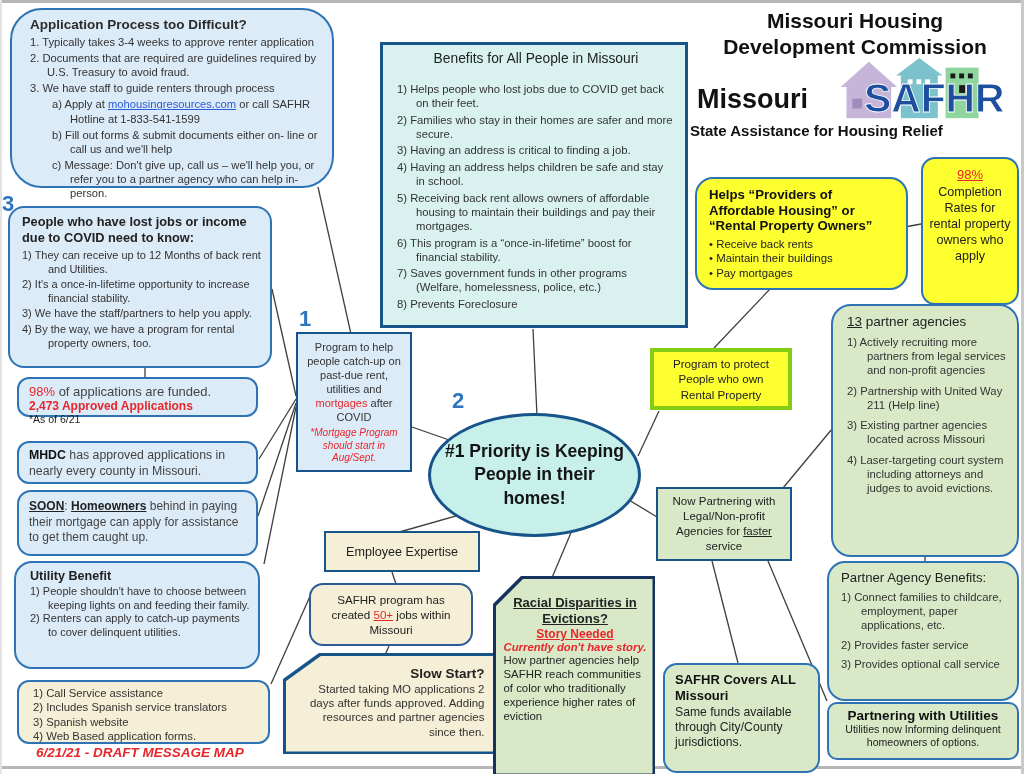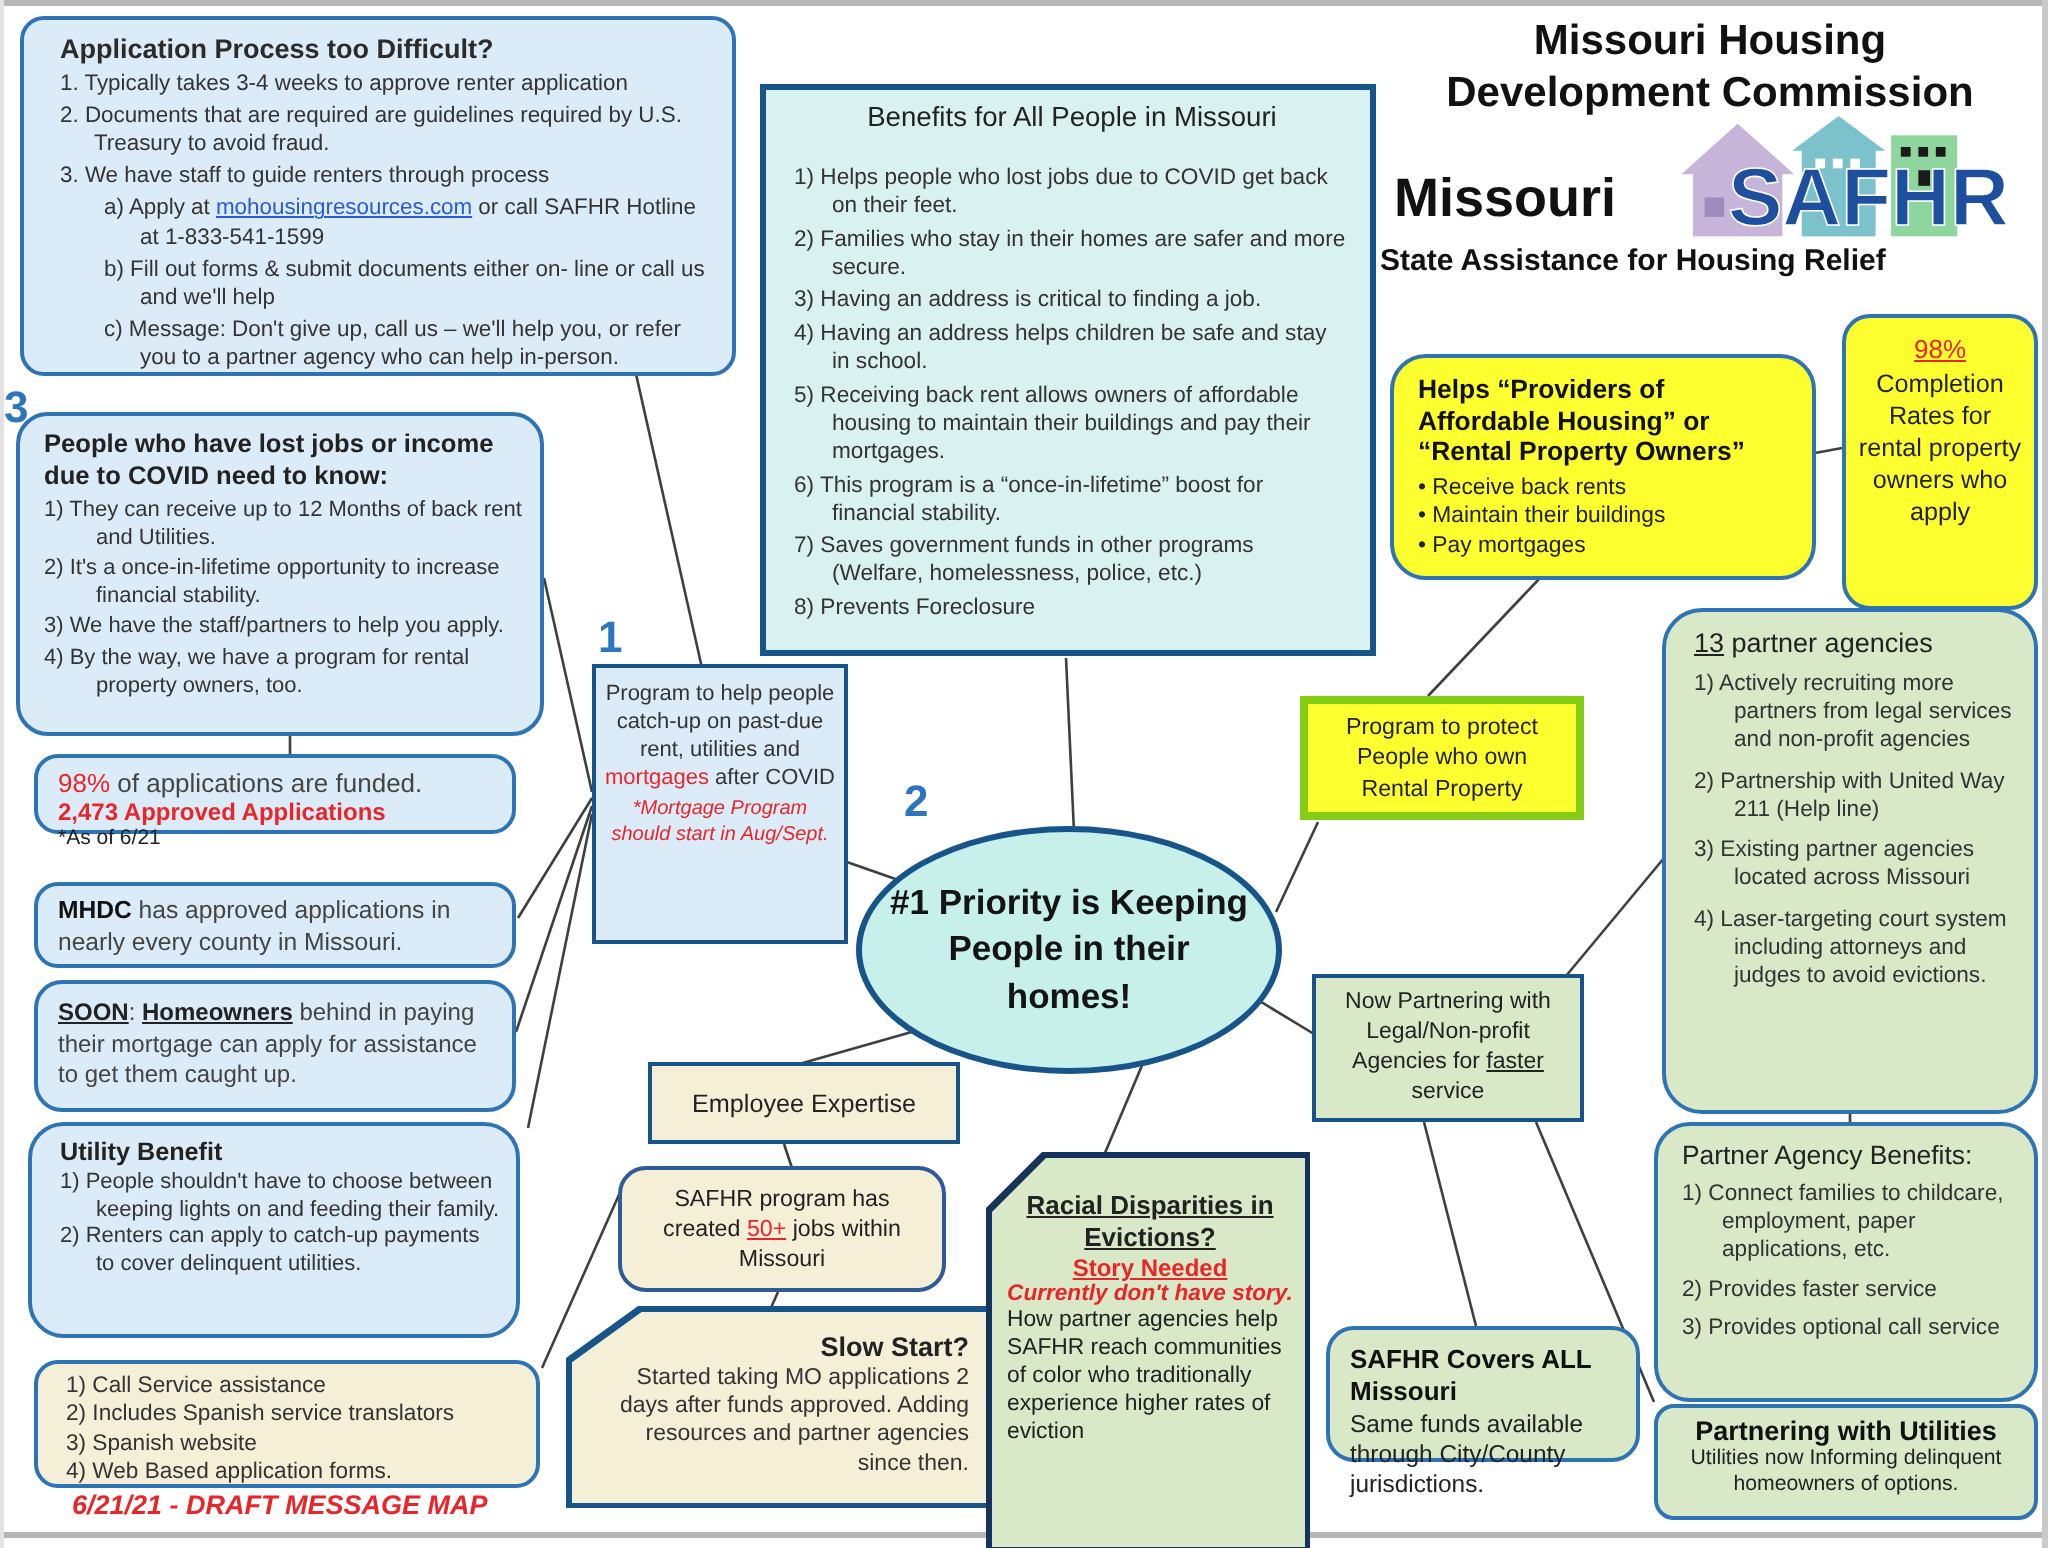--- a/index.html
+++ b/index.html
@@ -20,21 +20,21 @@
   .num{position:absolute;z-index:3;color:#2e75c0;font-size:22px;font-weight:bold;}
   .hang{padding-left:17px;text-indent:-17px;}
   .red{color:#e8262a;}
   .u{text-decoration:underline;}
   
   #hdr-title{left:688px;top:8px;width:334px;text-align:center;font-size:21px;line-height:1.25;font-weight:bold;color:#111;}
   #hdr-brand{left:697px;top:84px;font-size:27px;font-weight:bold;color:#111;}
   #logo{left:838px;top:56px;}
   #hdr-sub{left:690px;top:122px;width:332px;text-align:left;font-size:15px;font-weight:bold;color:#111;}
   
-  #box-app{left:10px;top:8px;width:358px;height:180px;border-radius:12px;padding:7px 12px 4px 18px;}
+  #box-app{left:10px;top:8px;width:324px;height:180px;border-radius:32px;padding:7px 12px 4px 18px;}
   #box-app .ttl{font-size:13.5px;font-weight:600;color:#2b2b2b;margin-bottom:3px;}
   #box-app .it{font-size:11.2px;line-height:1.26;margin:2px 0;}
   #box-app .sub{padding-left:40px;text-indent:-18px;font-size:11.2px;line-height:1.26;margin:2px 0;}
   #box-app a{color:#2a5bd7;text-decoration:underline;}
   #box-benefits{left:380px;top:42px;width:308px;height:286px;background:#d9f2ef;border:3px solid #17548a;padding:6px 10px 4px 14px;}
   #box-benefits .ttl{text-align:center;font-size:13.8px;color:#222;margin-bottom:16px;}
   #box-benefits .it{font-size:11.3px;line-height:1.25;margin:2.5px 0;padding-left:19px;text-indent:-19px;}
   #box-people{left:8px;top:206px;width:264px;height:162px;border-radius:16px;padding:6px 8px 4px 12px;}
   #box-people .ttl{font-size:12.8px;font-weight:600;color:#222;line-height:1.25;margin-bottom:3px;}
   #box-people .it{font-size:11px;line-height:1.24;margin:2px 0;padding-left:26px;text-indent:-26px;}
@@ -45,21 +45,21 @@
   #box-mhdc{left:17px;top:441px;width:241px;height:43px;border-radius:12px;padding:5px 10px;font-size:12.3px;line-height:1.28;color:#444;}
   #box-mhdc b{color:#111;}
   #box-soon{left:17px;top:490px;width:241px;height:66px;border-radius:14px;padding:7px 10px;font-size:12px;line-height:1.3;color:#444;}
   #box-soon .u{font-weight:600;color:#222;}
   #box-utility{left:14px;top:561px;width:246px;height:108px;border-radius:18px;padding:6px 8px 4px 14px;}
   #box-utility .ttl{font-size:12.6px;font-weight:600;color:#222;margin-bottom:2px;}
   #box-utility .it{font-size:11px;line-height:1.24;margin:0 0;padding-left:18px;text-indent:-18px;}
   #box-services{left:17px;top:680px;width:253px;height:64px;border:2.5px solid #2e74b5;border-radius:12px;padding:4px 8px 2px 14px;}
   #box-services .it{font-size:11.3px;line-height:1.28;padding-left:18px;text-indent:-18px;}
   #footer{position:absolute;left:36px;top:745px;z-index:3;font-size:13.5px;font-weight:bold;font-style:italic;color:#e8262a;}
-  #box-help{left:296px;top:332px;width:128px;height:140px;background:#dcebf8;border:2.5px solid #17548a;padding:6px 4px;text-align:center;font-size:11px;line-height:1.28;color:#333;}
+  #box-help{left:296px;top:332px;width:116px;height:140px;background:#dcebf8;border:2.5px solid #17548a;padding:6px 4px;text-align:center;font-size:11px;line-height:1.28;color:#333;}
   #box-help .note{margin-top:3px;font-size:10px;line-height:1.25;font-style:italic;color:#e8262a;}
   #ellipse{left:428px;top:413px;width:213px;height:124px;background:#c7f0ea;border:3px solid #17548a;border-radius:50%;
            display:flex;align-items:center;justify-content:center;text-align:center;padding:0 14px;
            font-size:17.5px;font-weight:bold;line-height:1.35;color:#141414;}
   #box-protect{left:650px;top:348px;width:142px;height:62px;background:#feff2e;border:4px solid #84cc16;
            display:flex;align-items:center;justify-content:center;text-align:center;padding:0 10px;font-size:11.6px;line-height:1.3;color:#222;}
   #box-providers{left:695px;top:177px;width:213px;height:113px;border-radius:18px;padding:8px 8px 4px 12px;}
   #box-providers .ttl{font-size:13.2px;font-weight:bold;color:#111;line-height:1.18;margin-bottom:3px;}
   #box-providers .it{font-size:11.4px;line-height:1.28;color:#222;}
   #box-completion{left:921px;top:157px;width:98px;height:148px;border-radius:14px;padding:8px 4px;text-align:center;font-size:12.6px;line-height:1.28;color:#222;}
@@ -82,21 +82,21 @@
   #slow-wrap .ttl{font-size:13.5px;font-weight:600;color:#222;margin-bottom:1px;}
   #slow-wrap .bdy{font-size:11.5px;line-height:1.25;color:#333;}
   #racial-wrap{left:493px;top:576px;width:162px;height:200px;}
   #racial-wrap, #racial-wrap .inner{clip-path:polygon(28px 0,100% 0,100% 100%,0 100%,0 28px);}
   #racial-wrap{background:#16335e;}
   #racial-wrap .inner{background:#d9e9c8;padding:16px 6px 0 8px;box-sizing:border-box;}
   #racial-wrap .ttl{text-align:center;font-size:13px;font-weight:600;color:#222;line-height:1.25;text-decoration:underline;}
   #racial-wrap .story{text-align:center;font-size:12px;font-weight:600;}
   #racial-wrap .cur{text-align:center;font-size:11.3px;font-style:italic;font-weight:600;}
   #racial-wrap .bdy{font-size:11.4px;line-height:1.22;color:#222;margin-top:1px;}
-  #box-covers{left:663px;top:663px;width:157px;height:68px;border-radius:14px;padding:7px 8px 4px 10px;}
+  #box-covers{left:663px;top:663px;width:157px;height:110px;border-radius:14px;padding:7px 8px 4px 10px;}
   #box-covers .ttl{font-size:13px;font-weight:bold;color:#111;line-height:1.25;}
   #box-covers .bdy{font-size:12.2px;line-height:1.25;color:#222;}
   #box-agency{left:827px;top:561px;width:192px;height:140px;border-radius:18px;padding:7px 6px 2px 12px;}
   #box-agency .ttl{font-size:13.2px;color:#222;margin-bottom:4px;}
   #box-agency .it{font-size:11.3px;line-height:1.26;margin:5px 0;padding-left:20px;text-indent:-20px;}
   #box-utilpart{left:827px;top:702px;width:192px;height:58px;border-radius:10px;padding:4px 6px;text-align:center;}
   #box-utilpart .ttl{font-size:13.5px;font-weight:600;color:#111;}
   #box-utilpart .bdy{font-size:10.6px;line-height:1.2;color:#222;}
   #num1{left:299px;top:306px;} #num2{left:452px;top:388px;} #num3{left:2px;top:191px;}
 </style>

